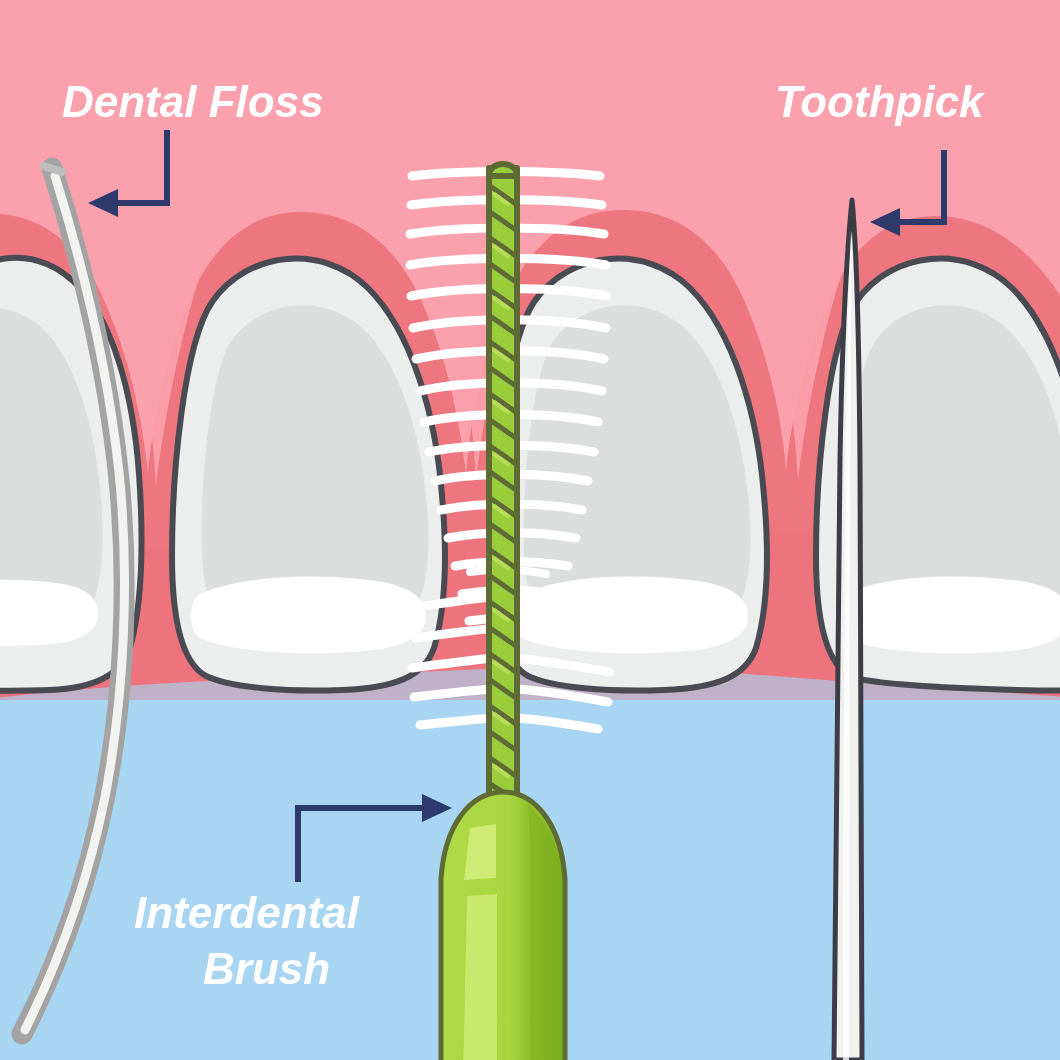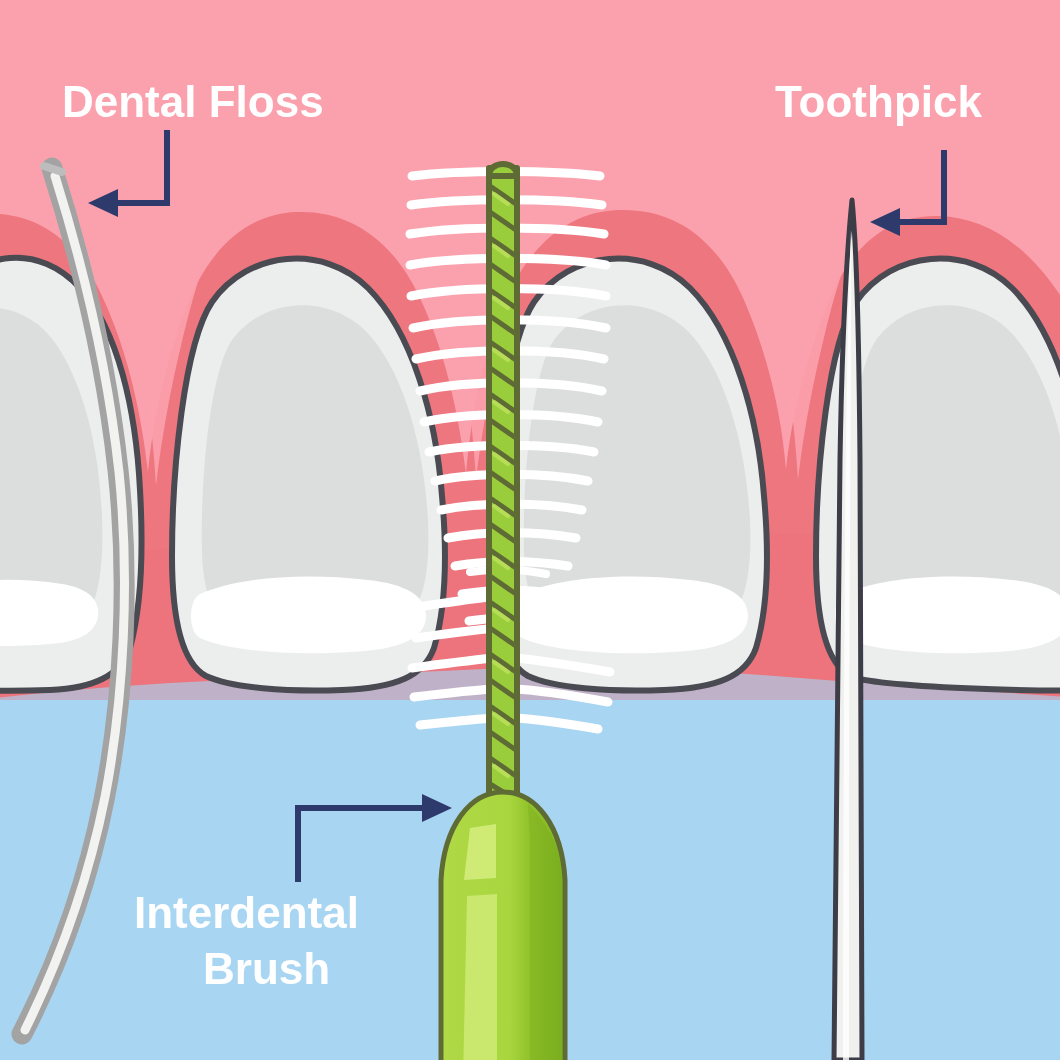--- a/index.html
+++ b/index.html
@@ -9,20 +9,21 @@
     background: #ffffff;
   }
   body {
     font-family: "Liberation Sans", sans-serif;
   }
   #stage {
     position: relative;
     width: 1060px;
     height: 1060px;
     overflow: hidden;
+    font-style: italic;
   }
   #stage svg {
     display: block;
     width: 1060px;
     height: 1060px;
   }
   .label-text {
     font-family: "Liberation Sans", sans-serif;
     font-weight: bold;
     fill: #ffffff;

